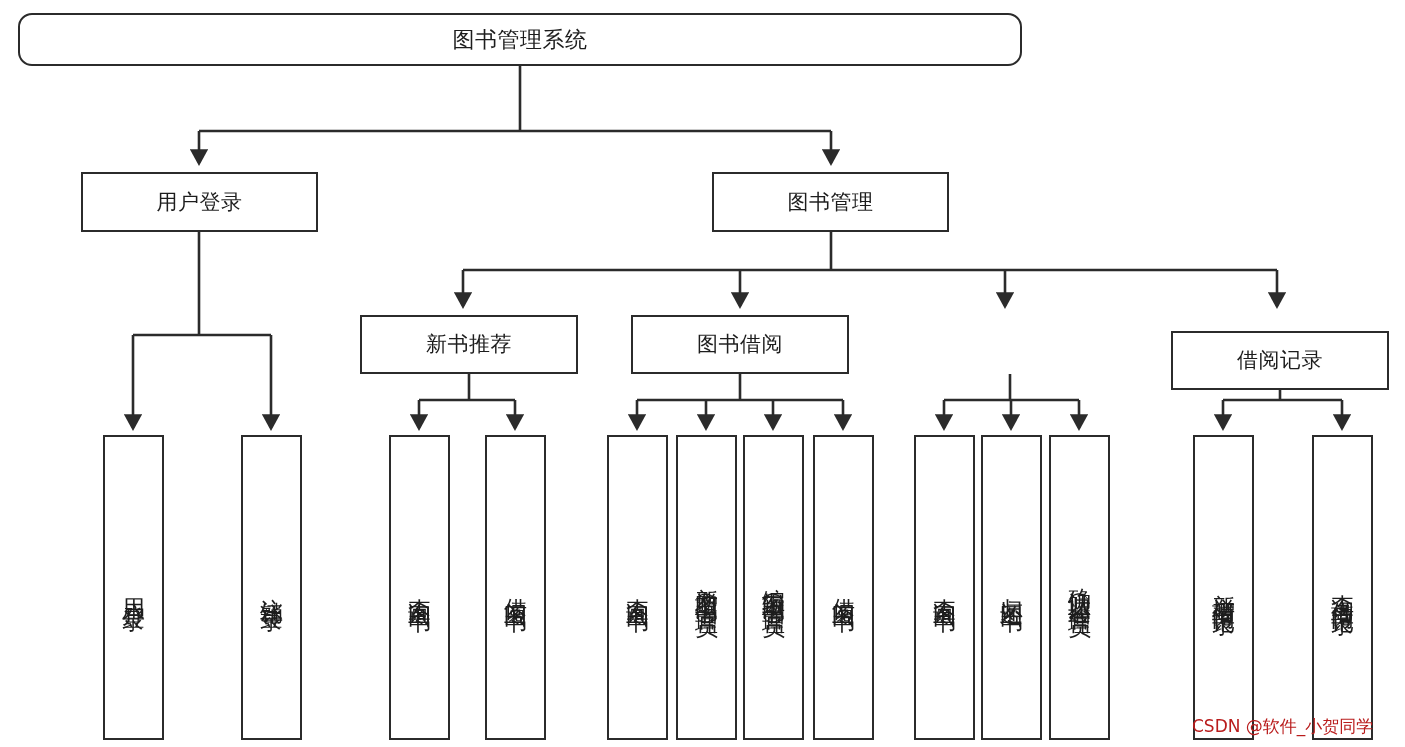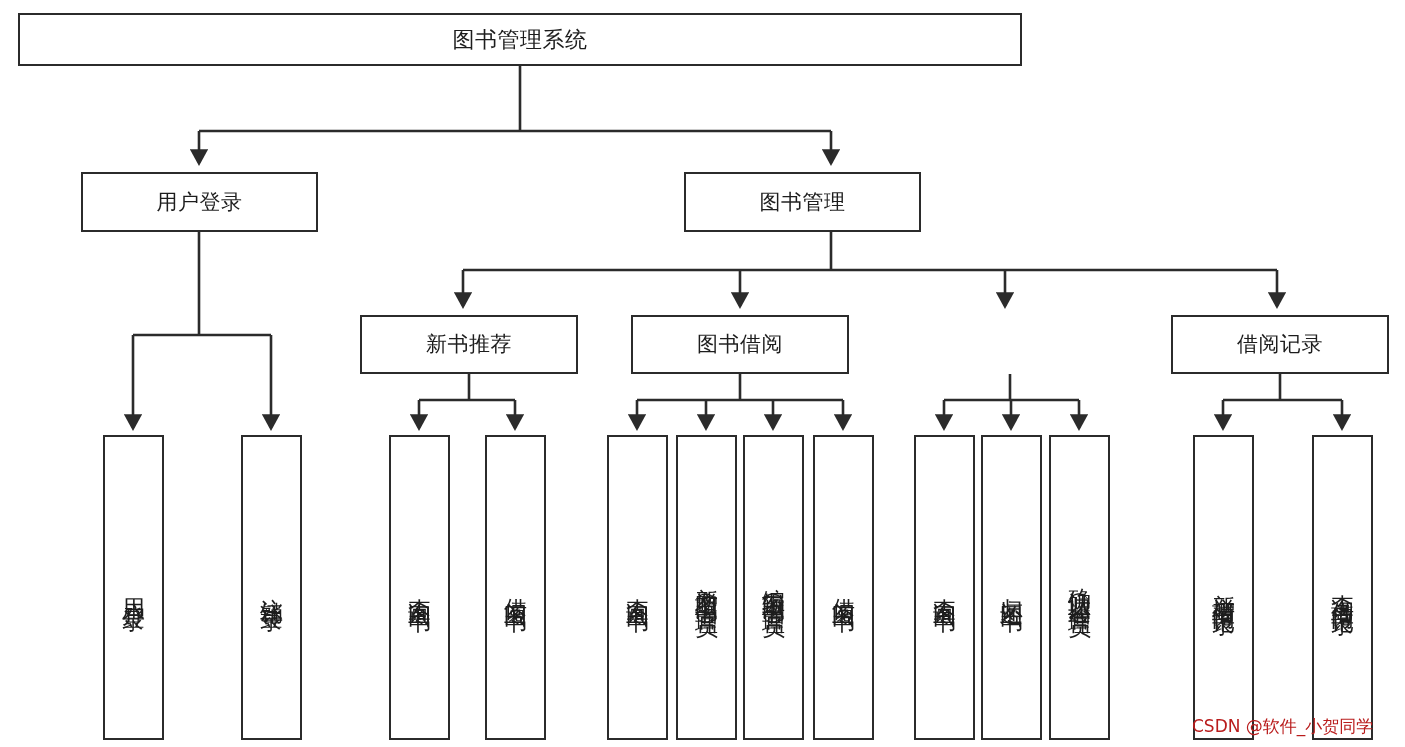--- a/index.html
+++ b/index.html
@@ -121,38 +121,38 @@
       <path d="M 1011 400 L 1011 428" marker-end="url(#arrow)"></path>
       <path d="M 1079 400 L 1079 428" marker-end="url(#arrow)"></path>
 
       <path d="M 1280 374 L 1280 400"></path>
       <path d="M 1223 400 L 1342 400"></path>
       <path d="M 1223 400 L 1223 428" marker-end="url(#arrow)"></path>
       <path d="M 1342 400 L 1342 428" marker-end="url(#arrow)"></path>
     </g>
   </svg>
 
-  <div class="node horiz root" style="left:18px; top:13px; width:1004px; height:53px;">
+  <div class="node horiz root" style="left:18px; top:13px; width:1004px; height:53px;border-radius:14px;">
     <span class="label">图书管理系统</span>
   </div>
 
   <div class="node horiz" style="left:81px; top:172px; width:237px; height:60px;">
     <span class="label">用户登录</span>
   </div>
-  <div class="node horiz" style="left:684px; top:172px; width:237px; height:60px;">
+  <div class="node horiz" style="left:712px; top:172px; width:237px; height:60px;">
     <span class="label">图书管理</span>
   </div>
 
   <div class="node horiz" style="left:631px; top:315px; width:218px; height:59px;">
     <span class="label">图书借阅</span>
   </div>
   <div class="node horiz" style="left:360px; top:315px; width:218px; height:59px;">
     <span class="label">新书推荐</span>
   </div>
-  <div class="node horiz" style="left:1171px; top:315px; width:218px; height:59px;">
+  <div class="node horiz" style="left:1171px; top:331px; width:218px; height:59px;">
     <span class="label">借阅记录</span>
   </div>
 
   <div class="node vert" style="left:103px; top:435px; width:61px; height:305px;">
     <span class="label">用户登录</span>
   </div>
   <div class="node vert" style="left:241px; top:435px; width:61px; height:305px;">
     <span class="label">注销登录</span>
   </div>
 

